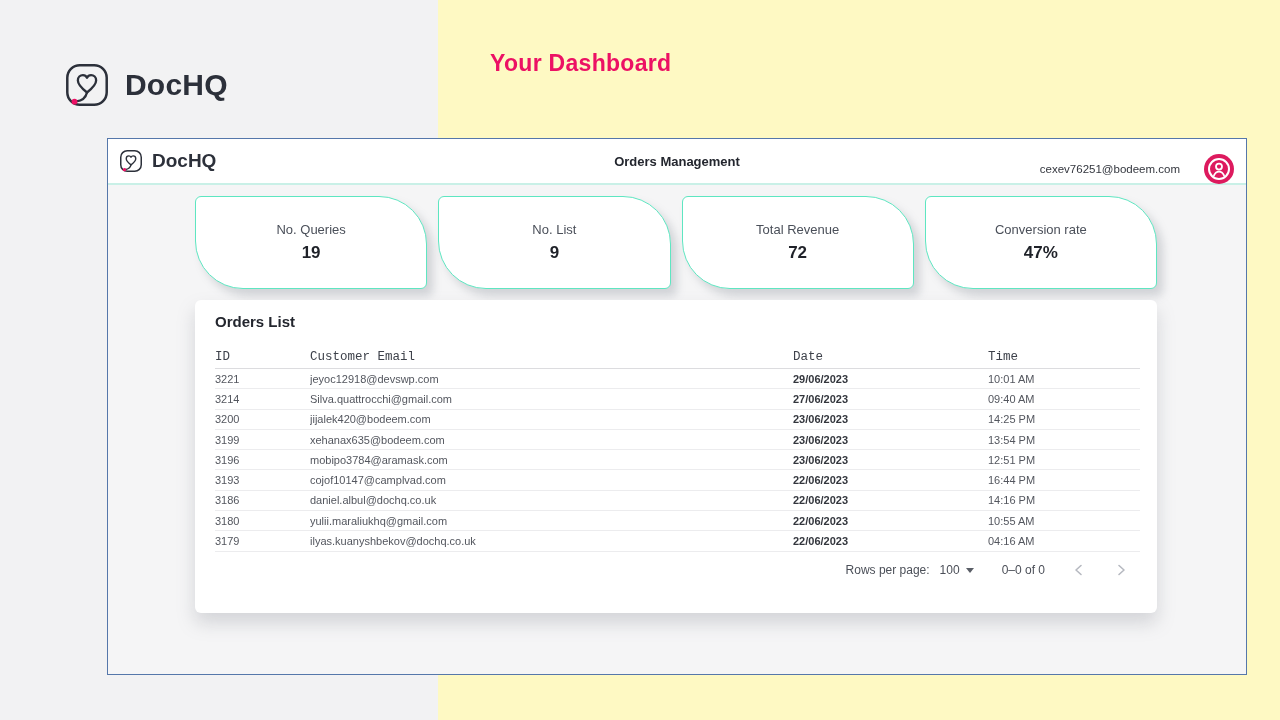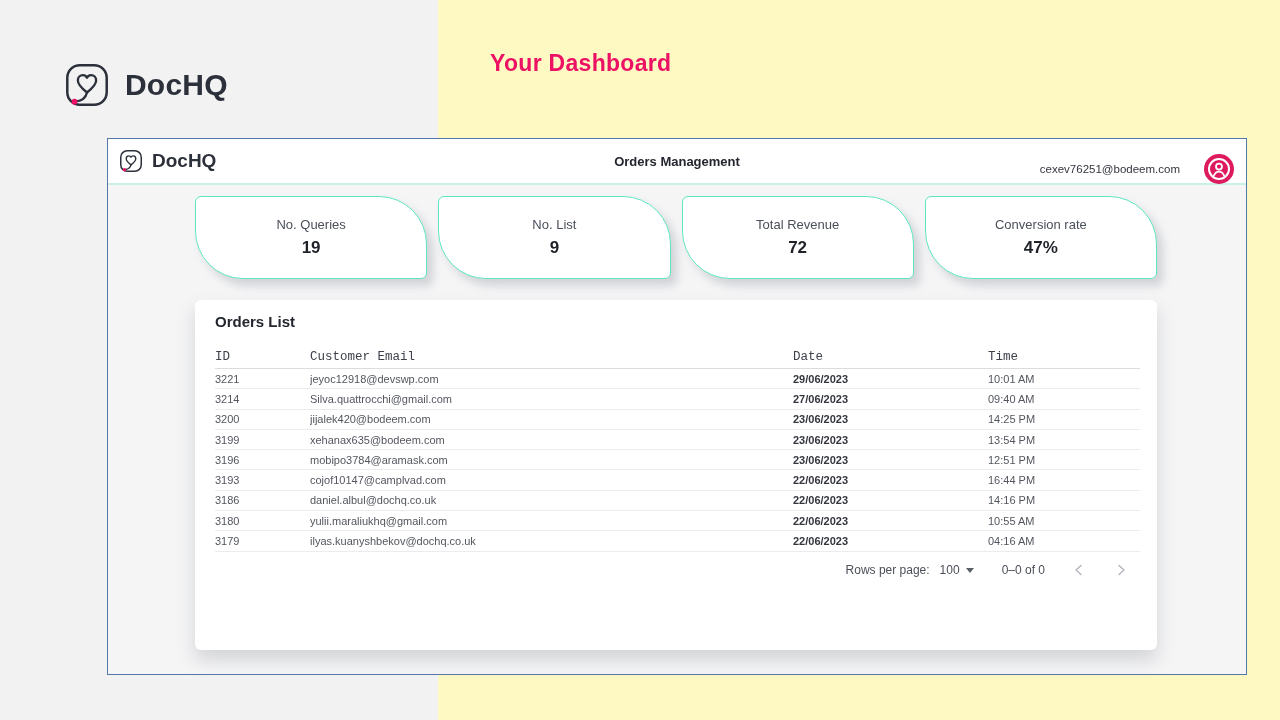--- a/index.html
+++ b/index.html
@@ -24,28 +24,28 @@
   .panel-brand { position:absolute; left:10px; top:0; height:44px; display:flex; align-items:center; gap:8px; }
   .panel-brand svg { width:26px; height:26px; display:block; }
   .panel-brand-name { font-size:19px; font-weight:700; color:#2c303a; }
   .panel-title { width:100%; text-align:center; font-size:13px; font-weight:700; color:#23262e; }
   .header-right { position:absolute; right:12px; top:8px; height:44px; display:flex; align-items:center; gap:24px;justify-content:flex-end; }
   .user-email { font-size:11.5px; color:#33363e; }
   .avatar { width:30px; height:30px; display:block; cursor:pointer; }
 
   
   .stats-row { position:absolute; left:87px; top:57px; width:962px; display:flex; gap:11px; }
-  .stat-card { flex:1; height:83px; background:#ffffff; border:1px solid #5ee6c1;
+  .stat-card { flex:1; height:93px; background:#ffffff; border:1px solid #5ee6c1;
     border-radius:6px 48px 6px 48px; box-shadow:6px 7px 9px rgba(120,125,135,.28);
     display:flex; flex-direction:column; align-items:center; justify-content:center; }
   .stat-label { font-size:13px; color:#4a4f59; }
   .stat-value { font-size:17px; font-weight:700; color:#1f2229; margin-top:6px; }
 
   
-  .orders-card { position:absolute; left:87px; top:161px; width:962px; height:350px; background:#ffffff;
+  .orders-card { position:absolute; left:87px; top:161px; width:962px; height:313px; background:#ffffff;
     border-radius:6px; box-shadow:0 10px 18px rgba(125,130,140,.28); }
   .orders-title { position:absolute; left:20px; top:13px; font-size:15px; font-weight:700; color:#23262e; }
 
   .orders-table { position:absolute; left:20px; right:17px; top:46px; }
   .t-row { display:grid; grid-template-columns:95px 483px 195px 1fr; align-items:center; }
   .t-head .t-row { height:23px; border-bottom:1px solid #dcdcdf; }
   .t-head .t-cell { font-size:12.5px; font-weight:500; color:#3d414a;font-family:Liberation Mono, monospace; }
   .t-body .t-row { height:20.3px; border-bottom:1px solid #ececee; }
   .t-cell { font-size:11px; color:#53565e; white-space:nowrap; overflow:hidden; }
   .t-cell.date { font-weight:700; color:#33363d; }

